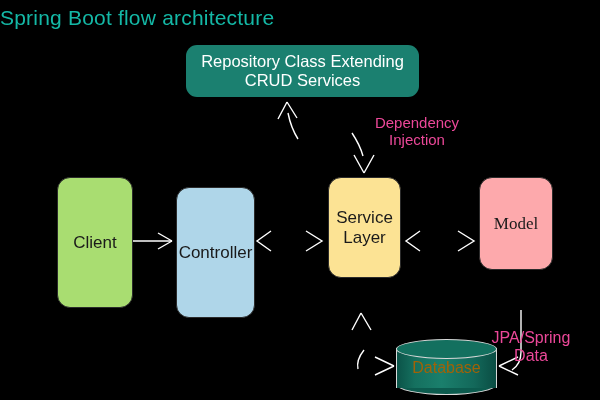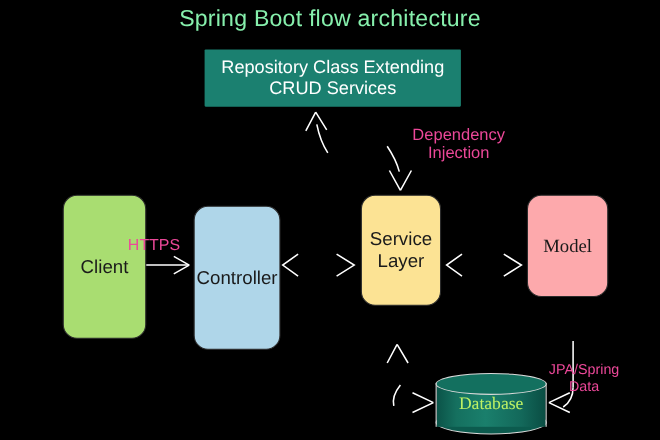--- a/index.html
+++ b/index.html
@@ -13,22 +13,22 @@
     height: 400px;
     background: #000000;
     overflow: hidden;
     font-family: "Liberation Sans", sans-serif;
   }
   .title {
     position: absolute;
     left: 0;
     top: 6px;
     width: 600px;
-    text-align: center;
-    color: #86efac;
+    text-align: left;
+    color: #14b8a6;
     font-size: 21px;
     letter-spacing: 0.2px;
     font-family: "Liberation Sans", sans-serif;
   }
   .node {
     position: absolute;
     box-sizing: border-box;
     border: 1.6px solid #2b2b2b;
     display: flex;
     align-items: center;
@@ -39,21 +39,21 @@
     line-height: 1.15;
     font-family: "Liberation Sans", sans-serif;
   }
   .node.rounded { border-radius: 13px; }
   #repo-box {
     left: 186px; top: 45px; width: 233px; height: 52px;
     background: #1b8070;
     border: none;
     color: #ffffff;
     font-size: 16.5px;
-    border-radius: 1px;
+    border-radius: 11px;
     padding: 16px 6px;
   }
   #client-box   { left: 25px;  top: 177px; width: 76px; height: 131px; background: #a9dd71; margin-left: 32px; }
   #controller-box { left: 176px; top: 187px; width: 79px; height: 131px; background: #afd6e9; }
   #service-box  { left: 328px; top: 177px; width: 73px; height: 101px; background: #fce394; }
   #model-box    { left: 479px; top: 177px; width: 74px; height: 93px; background: #fda9ac; font-family: Liberation Serif, serif; }
 
   
   #db-wrap {
     position: absolute;
@@ -80,34 +80,34 @@
     left: 0; top: 0px; width: 101px; height: 20px;
     border-radius: 50%;
     background: #13705f;
     border: 1px solid #d9d9d9;
     box-sizing: border-box;
   }
   #db-label {
     position: absolute;
     left: 0; top: 14px; width: 101px; height: 30px;
     display: flex; align-items: center; justify-content: center;
-    color: #bef264; font-size: 16px;
-    font-family: Liberation Serif, serif;
+    color: #a16207; font-size: 16px;
+    font-family: Liberation Sans, sans-serif;
   }
   .red-label {
     position: absolute;
     color: #ec4899;
     text-align: center;
     font-family: "Liberation Sans", sans-serif;
     line-height: 1.12;
   }
   #lbl-di      { left: 352px; top: 115px; width: 130px; font-size: 15px; }
   #lbl-https   { left: 104px; top: 215px; width: 72px; font-size: 14.5px; }
   #lbl-request { left: 100px; top: 255px; width: 80px; font-size: 14.5px; }
-  #lbl-jpa     { left: 486px; top: 329px; width: 90px; font-size: 13px; }
+  #lbl-jpa     { left: 486px; top: 329px; width: 90px; font-size: 16px; }
   svg.overlay {
     position: absolute;
     left: 0; top: 0;
     width: 600px; height: 400px;
     pointer-events: none;
   }
 </style>
 </head>
 <body>
 
@@ -166,16 +166,15 @@
   </div>
 
   <div id="db-wrap">
     <div id="db-bottom"></div>
     <div id="db-body"></div>
     <div id="db-top"></div>
     <div id="db-label">Database</div>
   </div>
 
   <div class="red-label" id="lbl-di">Dependency Injection</div>
-  <div class="red-label" id="lbl-https">HTTPS</div>
   <div class="red-label" id="lbl-jpa">JPA/Spring Data</div>
 
 </div>
 
 </body></html>

